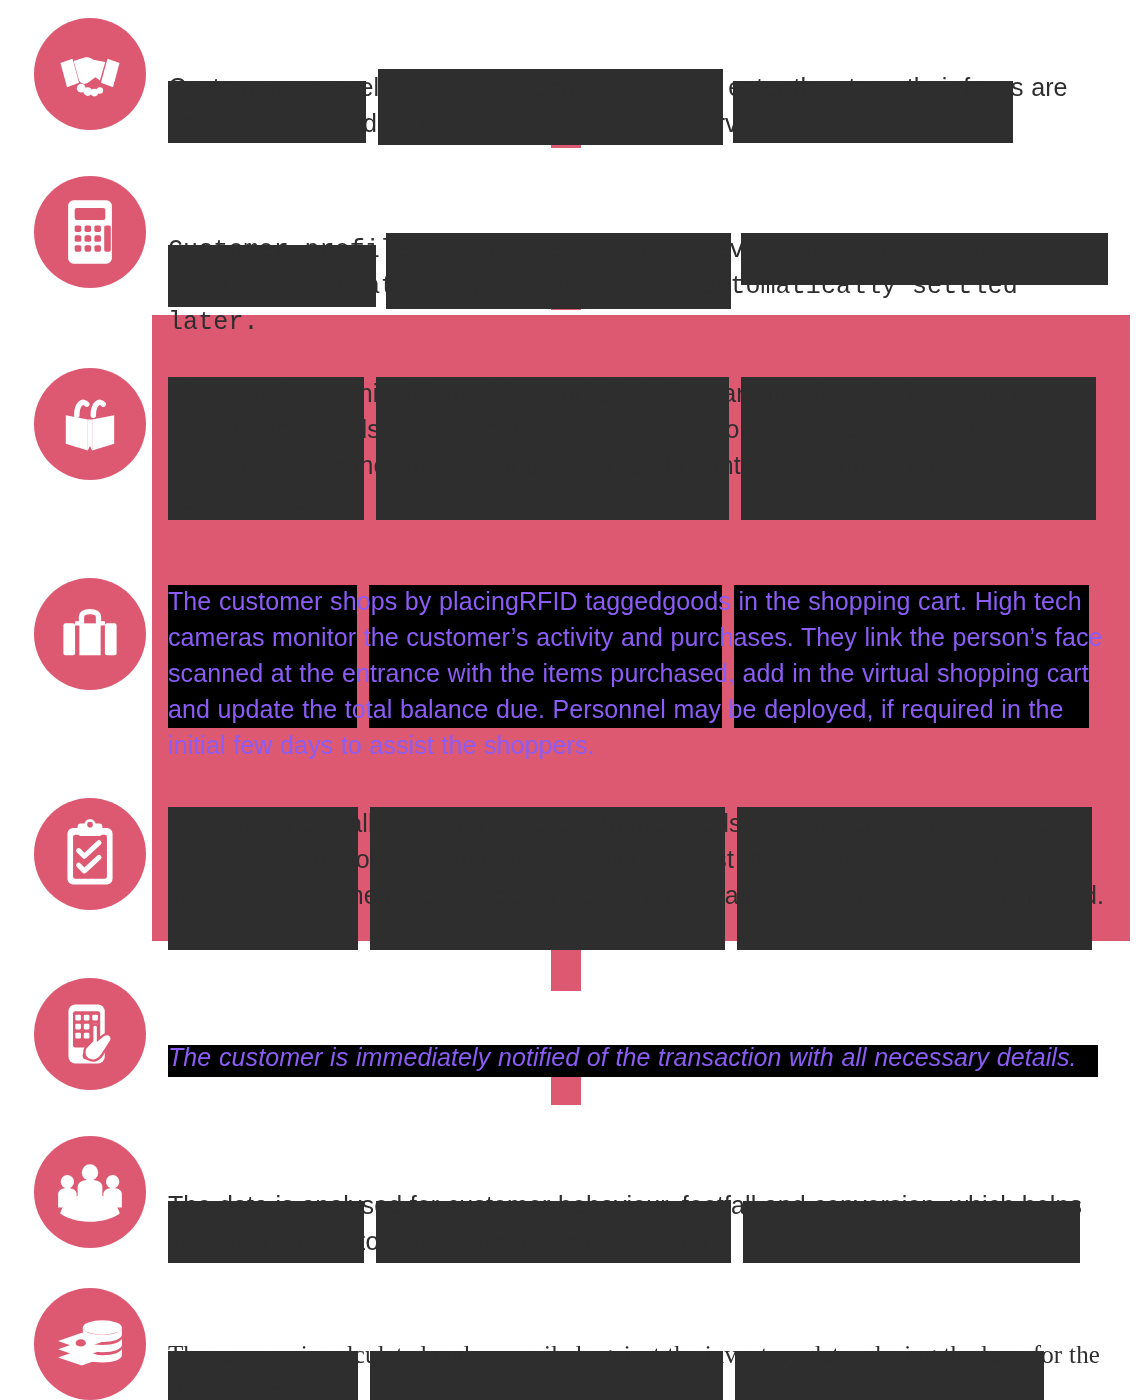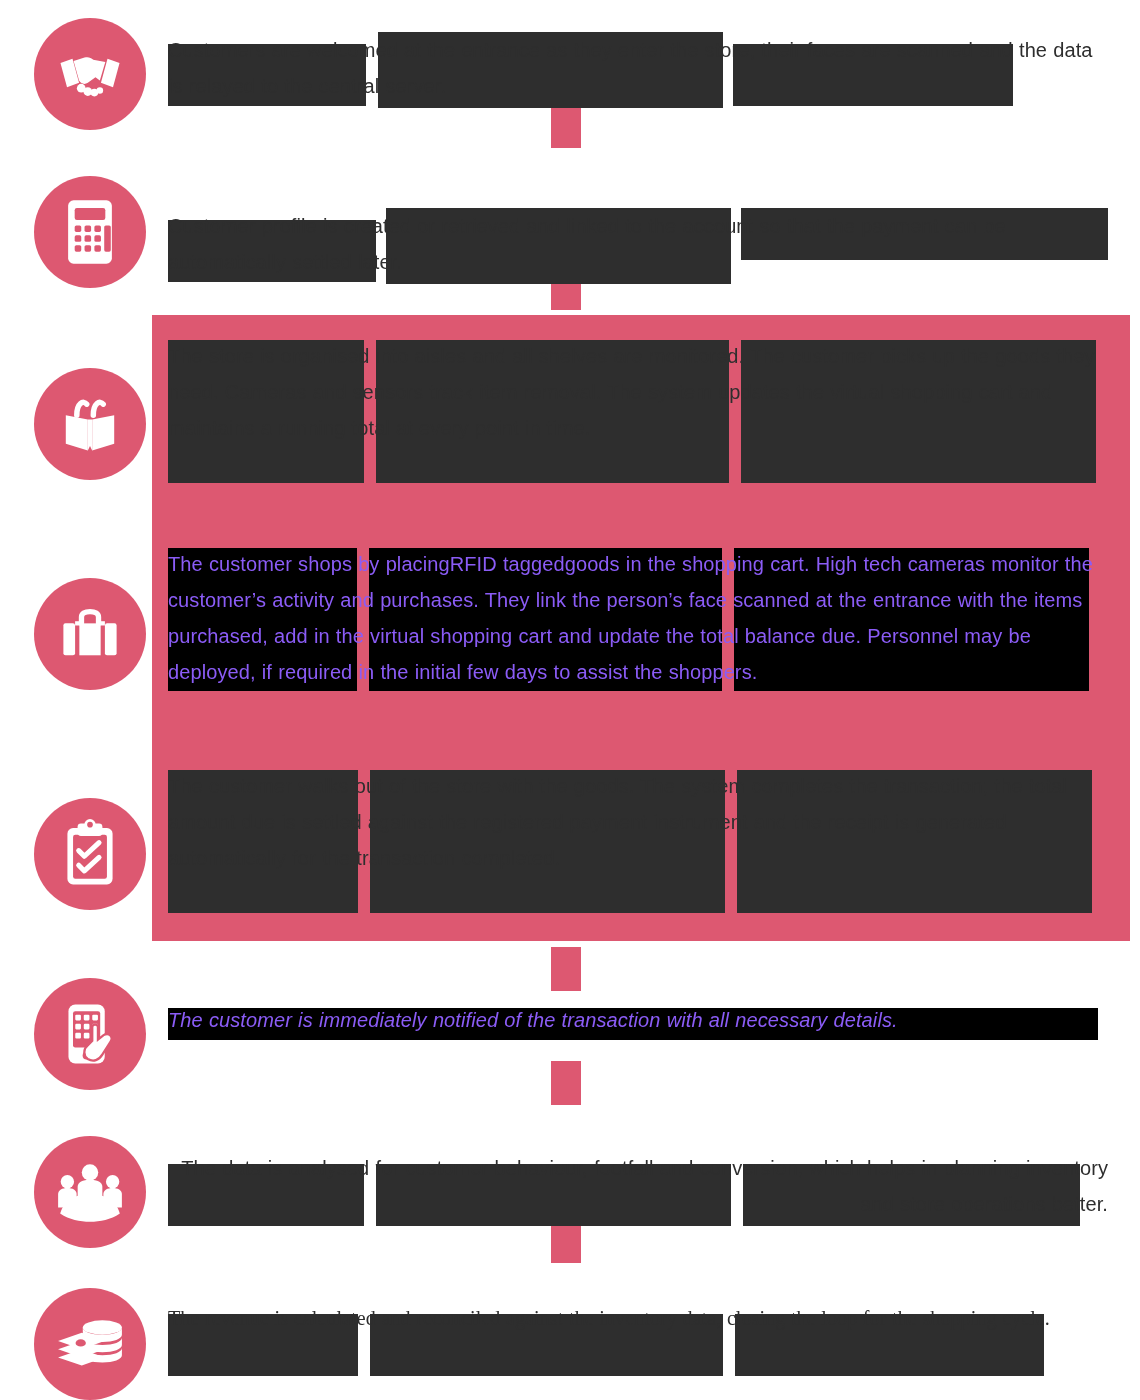--- a/index.html
+++ b/index.html
@@ -65,25 +65,26 @@
 
   
   .text-block {
     position: absolute;
     left: 168px;
     width: 940px;
     z-index: 5;
   }
   .para {
     position: relative;
-    font-size: 20px;
+    font-size: 25px;
     line-height: 36px;
     color: #2e2e2e;
     letter-spacing: 0.1px;
     word-spacing: 0.5px;
+    margin-top: 37px;
   }
   .para .txt {
     position: relative;
     z-index: 3;
     display: block;
   }
 
   
   .redact {
     position: absolute;
@@ -151,21 +152,21 @@
             <rect x="21" y="35" width="6" height="6" rx="1.5"></rect>
             <rect x="30" y="35" width="6" height="6" rx="1.5"></rect>
             <rect x="12" y="44" width="6" height="6" rx="1.5"></rect>
             <rect x="21" y="44" width="6" height="6" rx="1.5"></rect>
             <rect x="30" y="44" width="6" height="6" rx="1.5"></rect>
             <rect x="39" y="26" width="6" height="24" rx="1.5"></rect>
           </g>
         </svg>
       </div>
     </div>
-    <div class="text-block" style="top:32px;">
+    <div class="text-block" style="top:20px;font-family:Liberation Mono, monospace;">
       <div class="para">
         <div class="redact" style="left:0px;  top:12px; width:208px; height:62px;"></div>
         <div class="redact" style="left:218px;top:0px;  width:345px; height:76px;"></div>
         <div class="redact" style="left:573px;top:0px;  width:367px; height:52px;"></div>
         <span class="txt">Customer profile is created or retrieved and linked to the account so that the payment can be automatically settled later.</span>
       </div>
     </div>
   </div>
 
   <div class="row on-panel" style="top:368px;">
@@ -281,21 +282,21 @@
             <path d="M23 24 C23 19, 28 17, 35 17 C42 17, 47 19, 47 24 L47 40 L23 40 Z"></path>
             <circle cx="13" cy="19" r="6.5"></circle>
             <path d="M4 31 C4 27, 8 25, 13 25 C18 25, 22 27, 22 31 L22 44 L4 44 Z"></path>
             <circle cx="57" cy="19" r="6.5"></circle>
             <path d="M48 31 C48 27, 52 25, 57 25 C62 25, 66 27, 66 31 L66 44 L48 44 Z"></path>
             <path d="M6 50 C10 36, 22 31, 35 31 C48 31, 60 36, 64 50 C55 56, 45 58, 35 58 C25 58, 15 56, 6 50 Z"></path>
           </g>
         </svg>
       </div>
     </div>
-    <div class="text-block" style="top:14px;text-align:right;">
+    <div class="text-block" style="top:14px;">
       <div class="para">
         <div class="redact" style="left:0px;  top:14px; width:196px; height:62px;"></div>
         <div class="redact" style="left:208px;top:14px; width:355px; height:62px;"></div>
         <div class="redact" style="left:575px;top:14px; width:337px; height:62px;"></div>
         <span class="txt">The data is analysed for customer behaviour, footfall and conversion, which helps in planning inventory and store operations better.</span>
       </div>
     </div>
   </div>
 
   <div class="row" style="top:1288px;">

